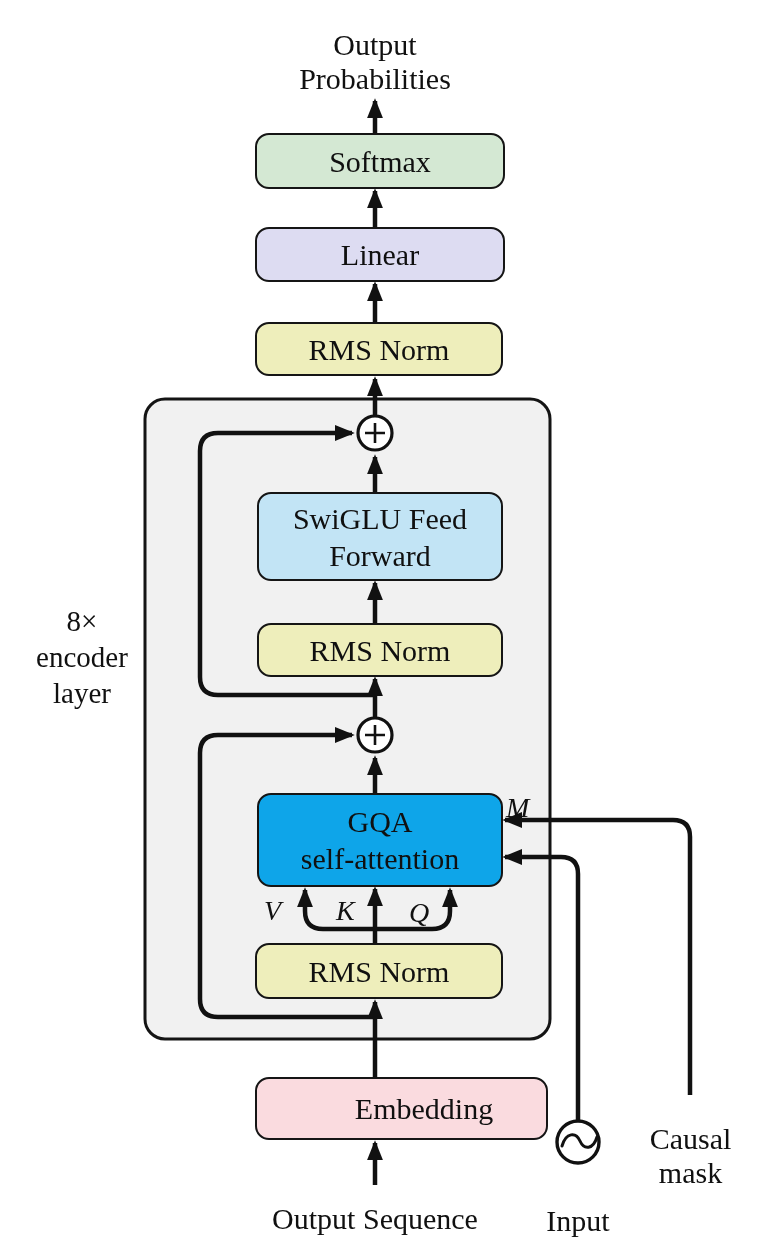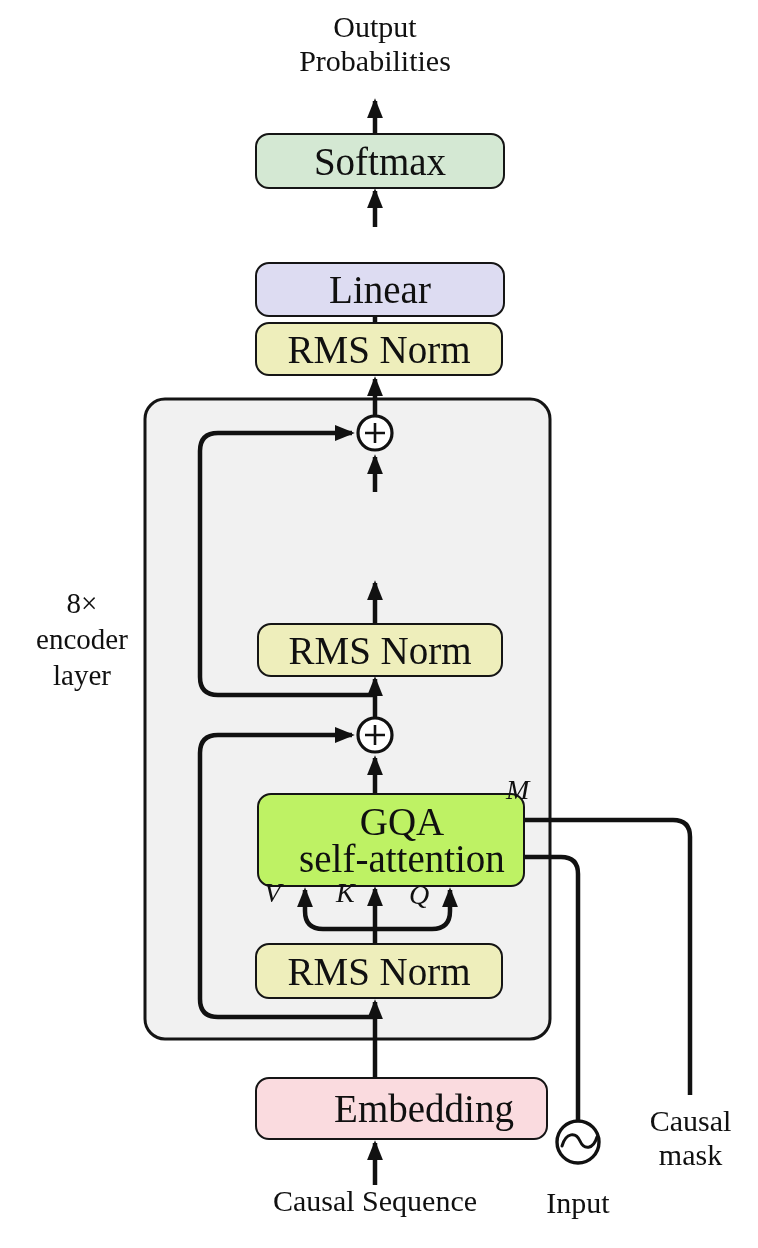--- a/index.html
+++ b/index.html
@@ -9,32 +9,32 @@
     background:#ffffff;
     font-family:"Liberation Serif","DejaVu Serif",serif;
     color:#101010;
     overflow:hidden;
   }
   #wires{position:absolute;left:0;top:0;z-index:1;}
   .box{
     position:absolute;z-index:2;
     display:flex;align-items:center;justify-content:center;
     border:2.2px solid #151515;border-radius:14px;
-    font-size:39px;line-height:37px;
+    font-size:30px;line-height:37px;
     text-align:center;white-space:pre-line;
   }
   .lbl{
     position:absolute;z-index:2;
     text-align:center;white-space:pre-line;
-    font-size:30px;line-height:34px;
+    font-size:30px;line-height:34px;margin-top:18px;
   }
   .math{font-style:italic;font-size:28px;line-height:28px;}
   
   .b-softmax   {left:255px;top:133px;width:246px;height:52px;}
-  .b-linear    {left:255px;top:227px;width:246px;height:51px;margin-top:35px;}
+  .b-linear    {left:255px;top:227px;width:246px;height:51px;}
   .b-rms-final {left:255px;top:322px;width:244px;height:50px;}
   .b-swiglu    {left:257px;top:492px;width:242px;height:85px;}
   .b-rms-ffn   {left:257px;top:623px;width:242px;height:50px;}
   .b-gqa       {left:257px;top:793px;width:242px;height:90px;}
   .b-rms-attn  {left:255px;top:943px;width:244px;height:52px;}
   .b-embedding {left:255px;top:1077px;width:244px;height:59px;padding-left:45px;}
   
   .l-output {left:215px;top:10px;width:320px;}
   .l-input  {left:215px;top:1184px;width:320px;}
   .l-encoder{left:12px;top:585px;width:140px;font-size:29px;line-height:36px;}
@@ -90,29 +90,31 @@
 
     <g>
       <circle cx="578" cy="1142" r="21" fill="#ffffff" stroke="#111111" stroke-width="3.4"></circle>
       <path d="M562,1146 C566,1132 576,1132 580,1141 C584,1150 593,1150 597,1137" stroke="#111111" stroke-width="3" fill="none" stroke-linecap="round"></path>
     </g>
   </svg>
 
   <div class="box b-softmax" style="background-color: rgb(212, 232, 211);">Softmax</div>
   <div class="box b-linear" style="background-color: rgb(221, 220, 242);">Linear</div>
   <div class="box b-rms-final" style="background-color: rgb(238, 238, 187);">RMS Norm</div>
+  <div class="box b-swiglu" style="background-color: rgb(194, 228, 245);">SwiGLU Feed
+Forward</div>
   <div class="box b-rms-ffn" style="background-color: rgb(238, 238, 187);">RMS Norm</div>
-  <div class="box b-gqa" style="background-color: #bef264; padding-left: 22px;">GQA
+  <div class="box b-gqa" style="background-color: #0ea5e9;">GQA
 self-attention</div>
   <div class="box b-rms-attn" style="background-color: rgb(238, 238, 187);">RMS Norm</div>
   <div class="box b-embedding" style="background-color: rgb(250, 219, 223);">Embedding</div>
 
   <div class="lbl l-output">Output
 Probabilities</div>
-  <div class="lbl l-input">Causal Sequence</div>
+  <div class="lbl l-input">Output Sequence</div>
   <div class="lbl l-encoder">8×
 encoder
 layer</div>
   <div class="lbl l-rope">Input</div>
   <div class="lbl l-causal">Causal
 mask</div>
   <div class="lbl math l-m">M</div>
   <div class="lbl math l-v">V</div>
   <div class="lbl math l-k">K</div>
   <div class="lbl math l-q">Q</div>

